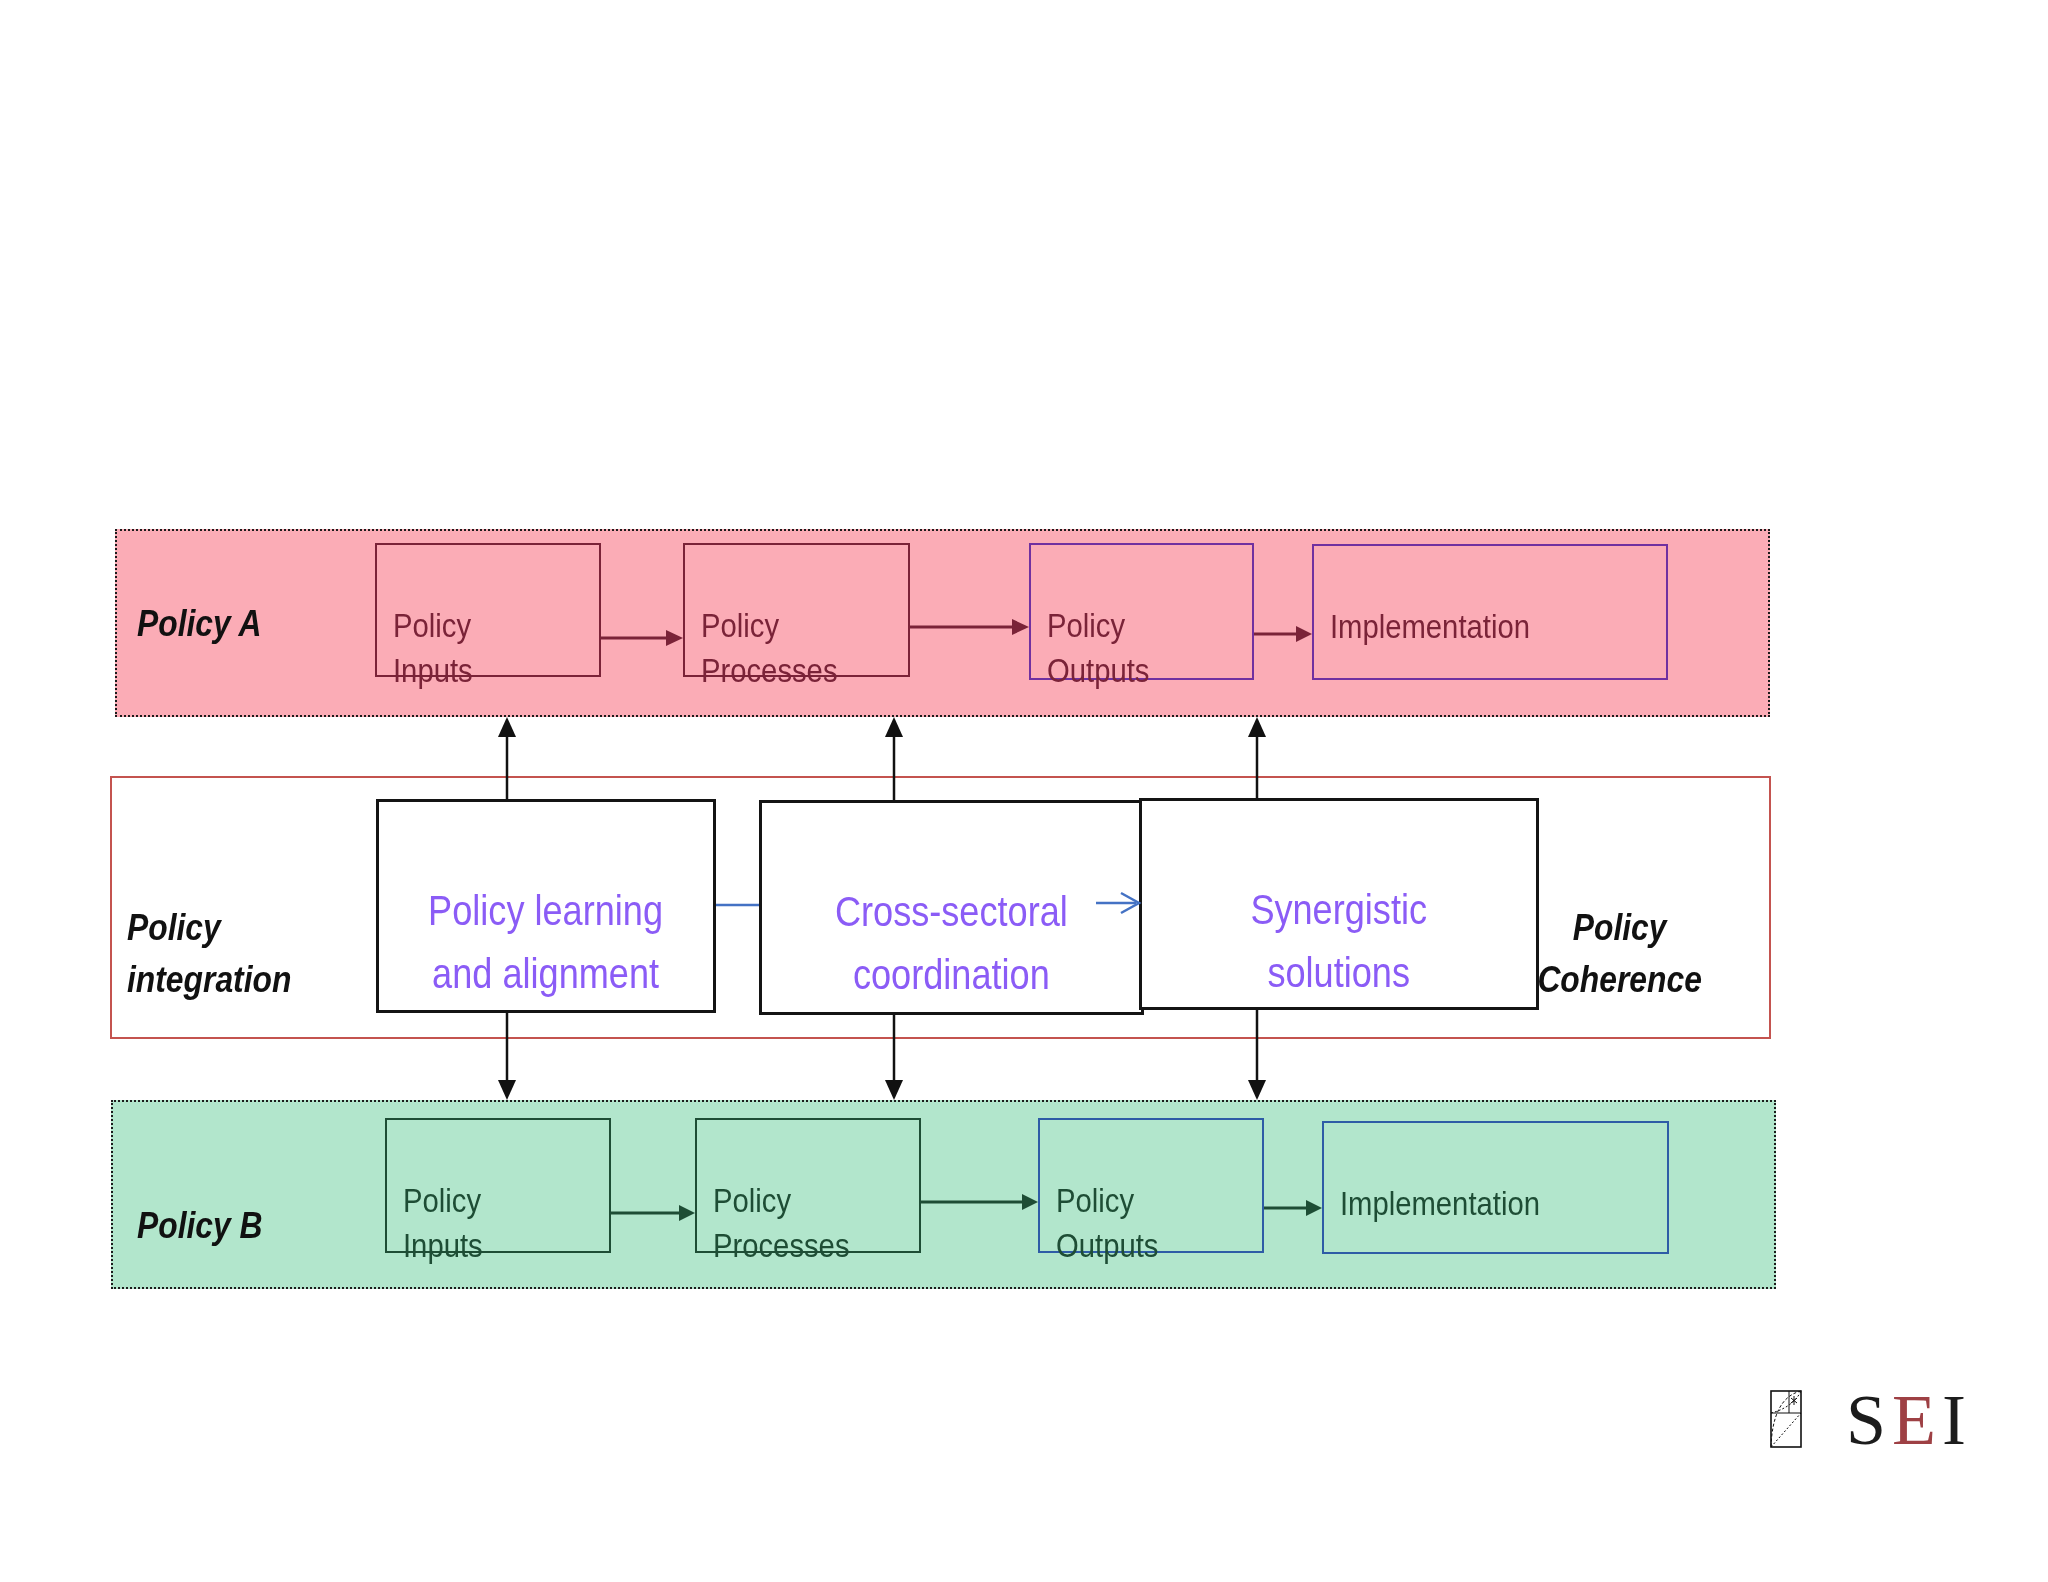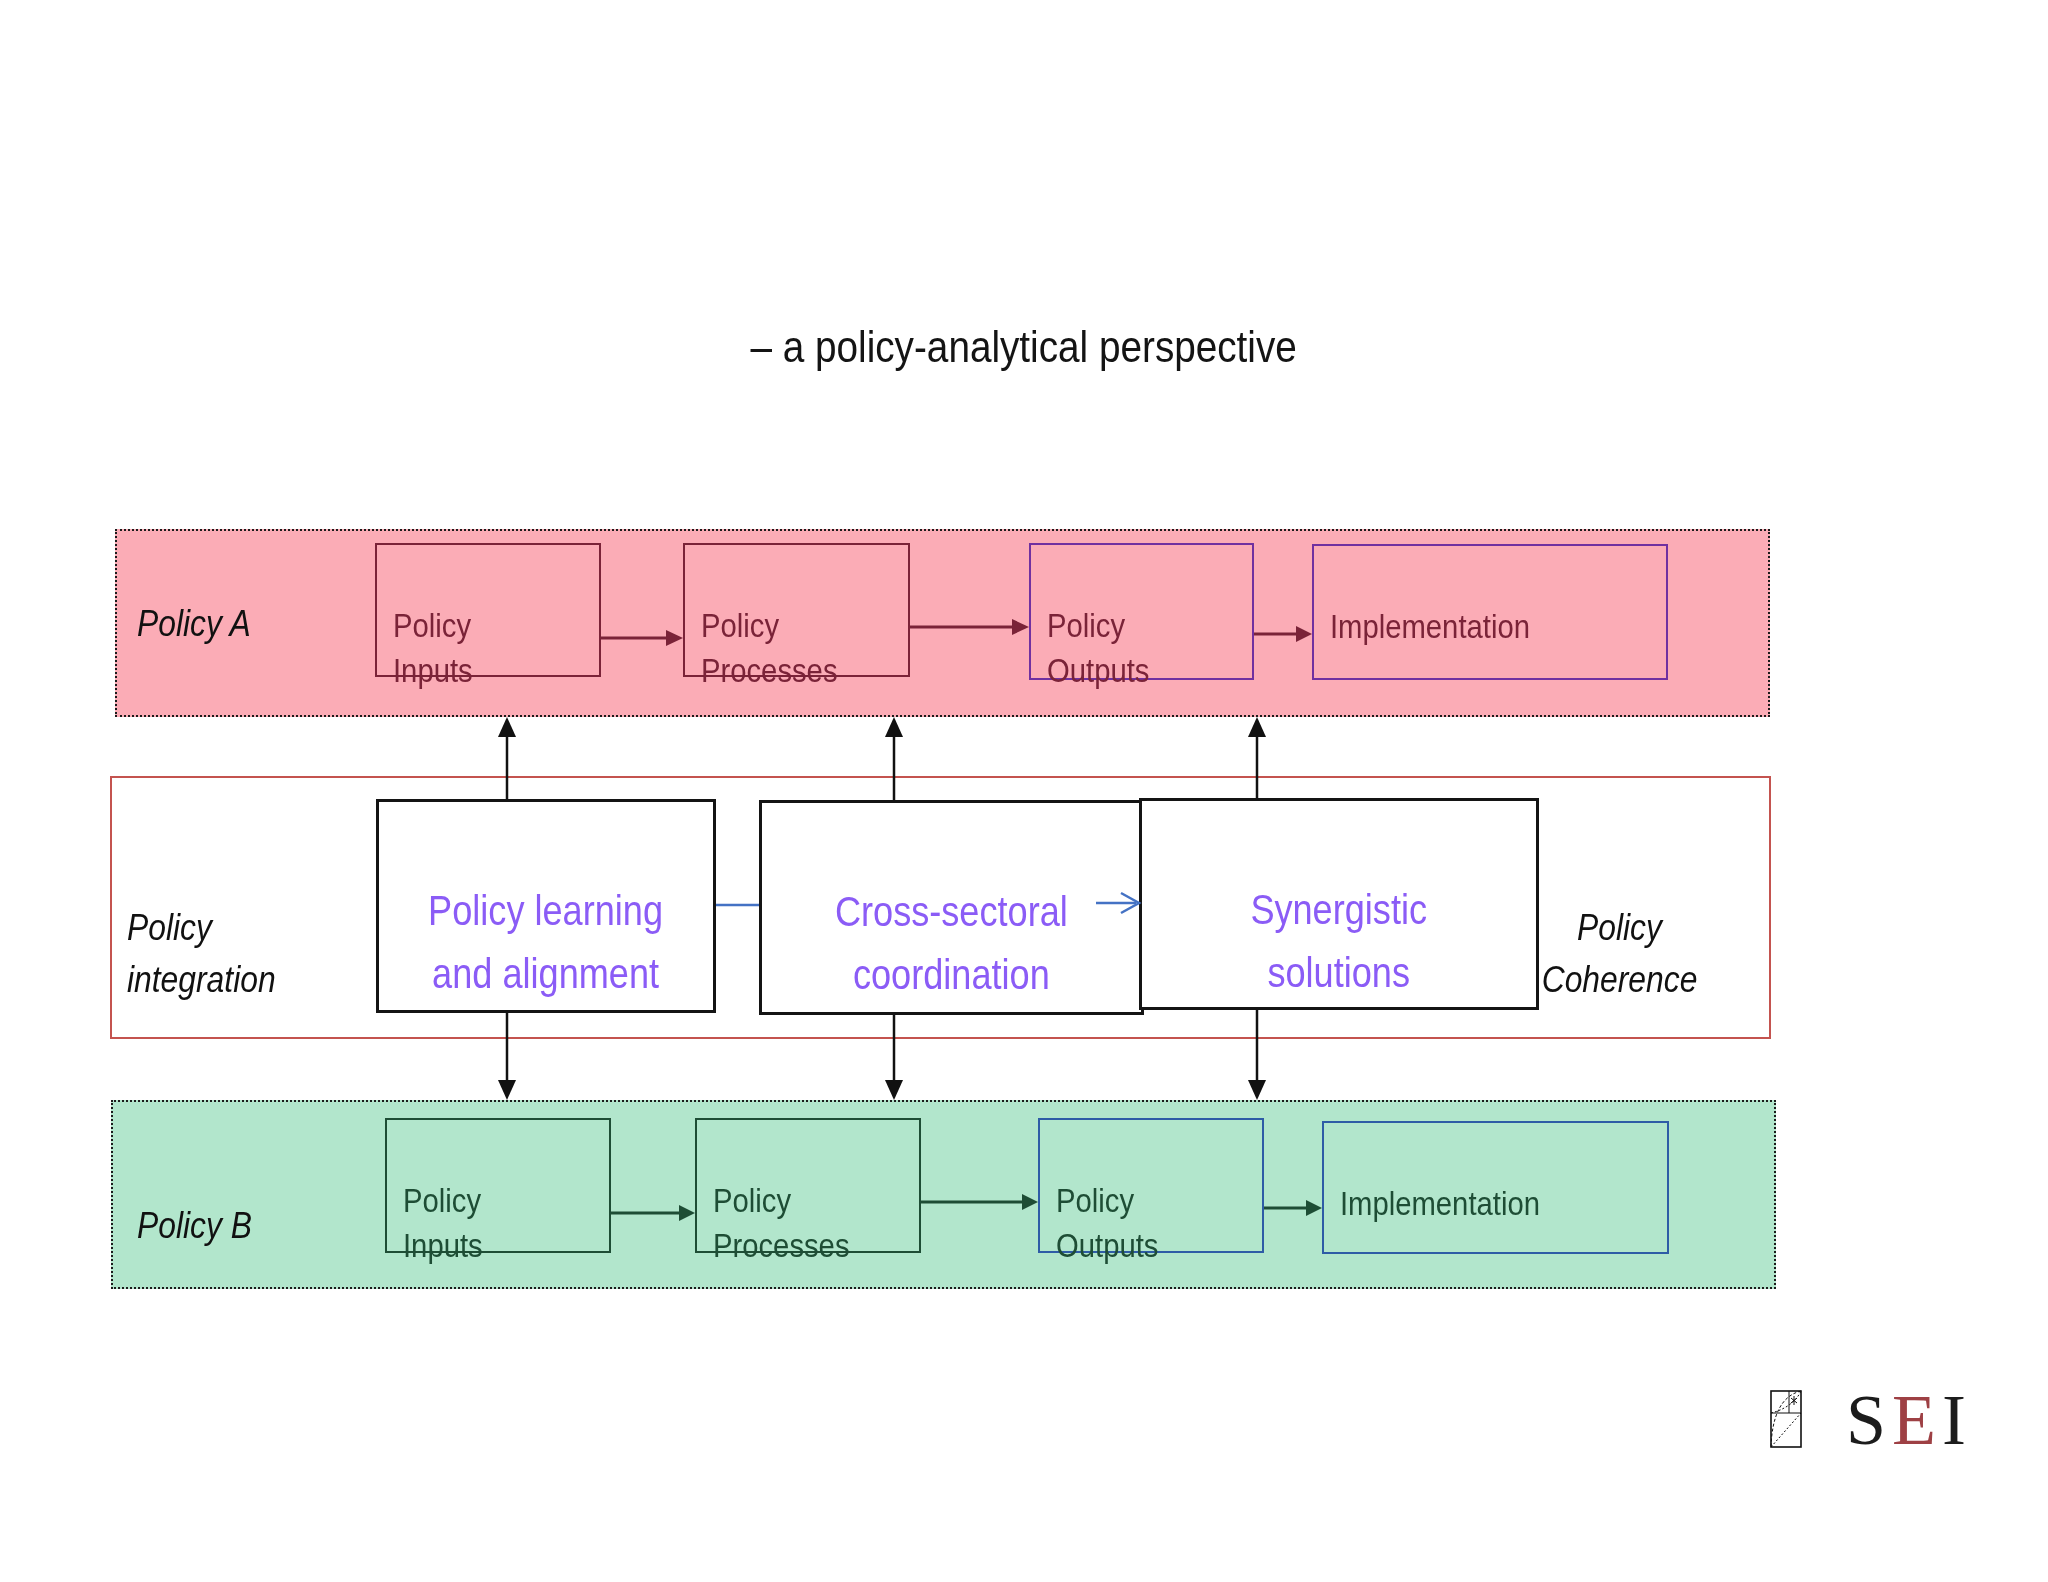--- a/index.html
+++ b/index.html
@@ -19,21 +19,21 @@
   .subtitle{
     left:0;top:318px;width:2048px;text-align:center;
     font-size:45px;line-height:1.3;font-weight:400;color:#141414;
   }
   .band{box-sizing:border-box;}
   .band-dotted{border:2px dotted #1b1b1b;}
   .band-a{left:115px;top:529px;width:1655px;height:188px;background:#FBACB6;}
   .band-mid{left:110px;top:776px;width:1661px;height:263px;background:#ffffff;border:2px solid #C4534F;}
   .band-b{left:111px;top:1100px;width:1665px;height:189px;background:#B2E6CC;}
   .band-label{
-    font-weight:400;font-style:italic;font-size:37px;line-height:1.4;color:#111111;
+    font-weight:700;font-style:italic;font-size:37px;line-height:1.4;color:#111111;
     white-space:pre-line;
   }
   .box{
     box-sizing:border-box;white-space:pre-line;
     padding:12px 0 0 16px;font-size:34px;line-height:1.34;
   }
   .box-a{background:#FBACB6;border:2px solid #7A2338;color:#7A2338;}
   .box-a-out{background:#FBACB6;border:2px solid #7030A0;color:#7A2338;}
   .box-b{background:#B2E6CC;border:2px solid #1E4D35;color:#1E4D35;}
   .box-b-out{background:#B2E6CC;border:2px solid #2E5CA6;color:#1E4D35;}
@@ -49,23 +49,20 @@
     letter-spacing:6px;margin-left:7px;
   }
   .sei-s,.sei-i{color:#1c1c1c;}
   .sei-e{color:#9E4044;}
 </style>
 </head>
 <body>
 
 <div class="page">
 
-  <div class="abs subtitle">
-    <span class="cx cx-center">– a policy-analytical perspective</span>
-  </div>
 
   <div class="abs band band-dotted band-a"></div>
   <div class="abs band-label" style="left:137px;top:546px;">
     <span class="cx cx-left">Policy A</span>
   </div>
   <div class="abs box box-a" style="left:375px;top:543px;width:226px;height:134px;">
     <span class="cx cx-left">Policy
 Inputs</span>
   </div>
   <div class="abs box box-a" style="left:683px;top:543px;width:227px;height:134px;">

